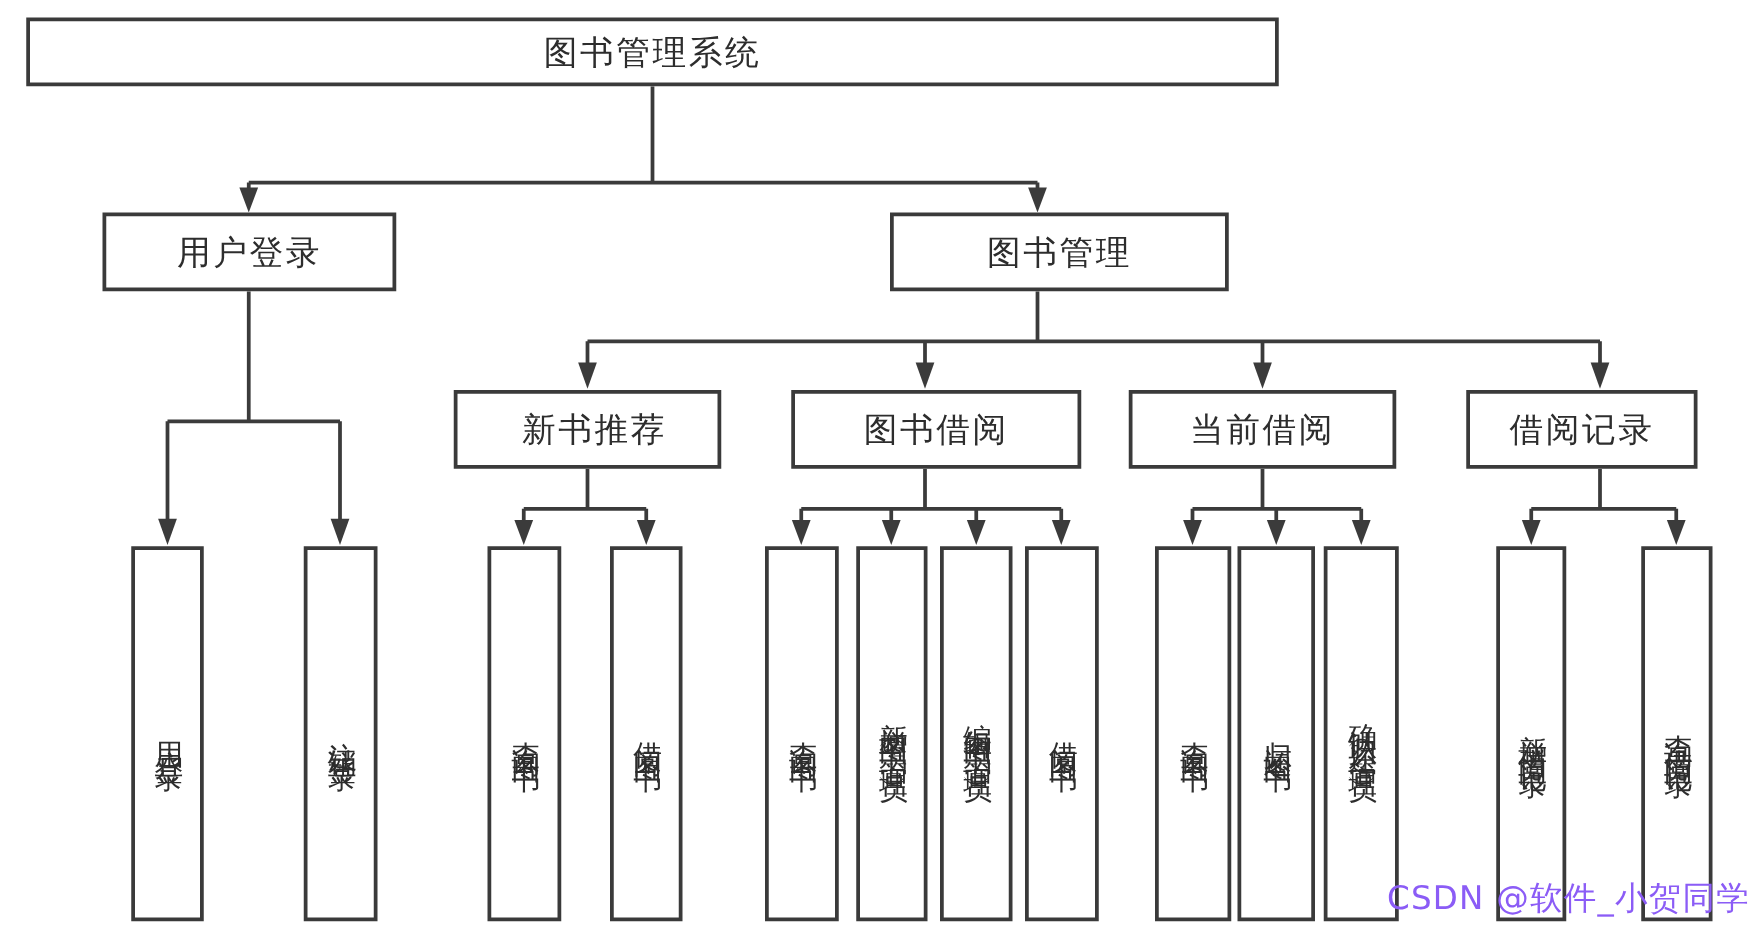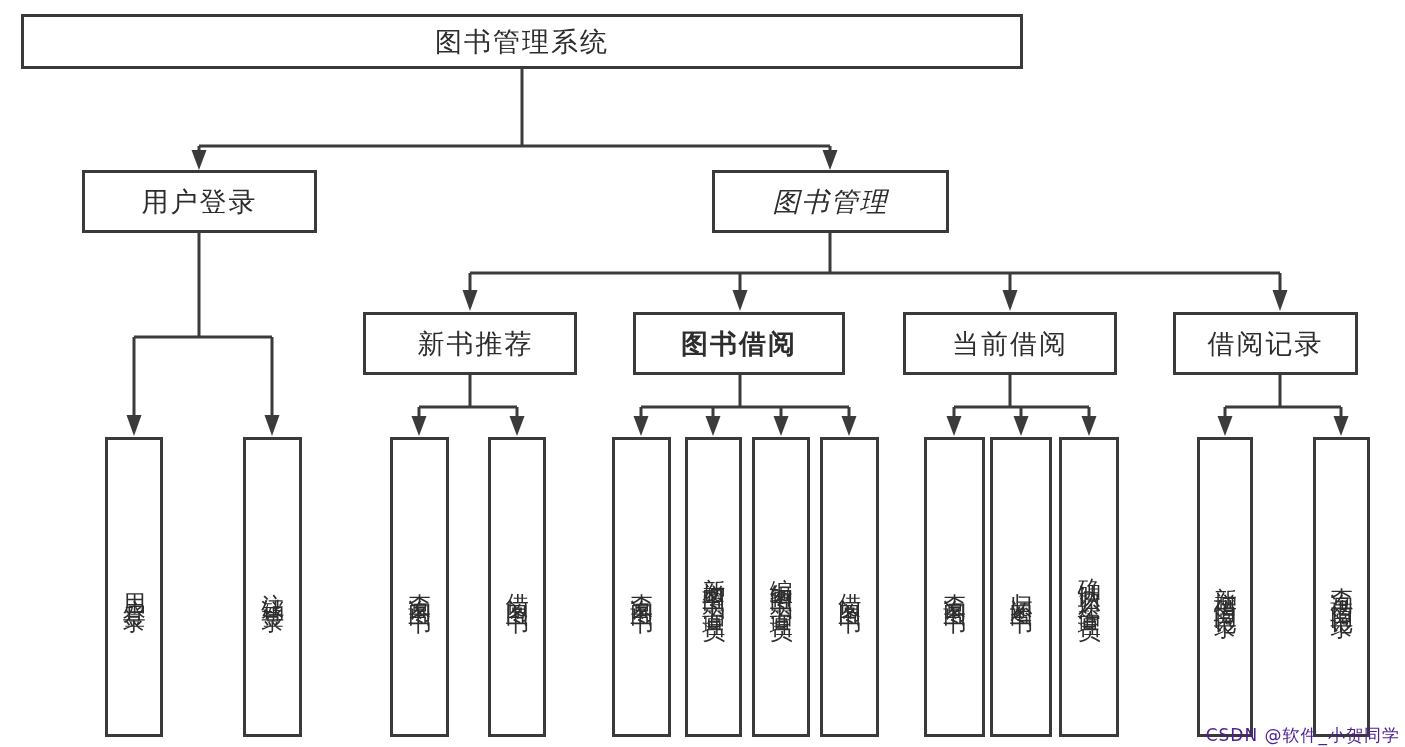--- a/index.html
+++ b/index.html
@@ -12,22 +12,22 @@
     position:absolute;box-sizing:border-box;background:#ffffff;
     border:3px solid #3a3a3a;color:#2d2d2d;
     display:flex;align-items:center;justify-content:center;text-align:right;
   }
   .hbox{font-size:27px;letter-spacing:2px;white-space:nowrap;}
   .vbox .vtext{
     writing-mode:vertical-rl;text-orientation:mixed;
     font-size:23px;letter-spacing:6px;line-height:1.1;
   }
   .watermark{
-    position:absolute;right:5px;bottom:0;z-index:6;
-    font-size:17px;letter-spacing:1px;color:#4c1d95;white-space:nowrap;
+    position:absolute;right:5px;bottom:11px;z-index:6;
+    font-size:26px;letter-spacing:1px;color:#8b5cf6;white-space:nowrap;
   }
 </style>
 </head>
 <body>
 
 <div class="canvas">
 
   <svg class="connectors" viewBox="0 0 1405 747" xmlns="http://www.w3.org/2000/svg">
     <g stroke="#3b3b3b" stroke-width="3" fill="none">
 
@@ -72,28 +72,28 @@
     </g>
   </svg>
 
   <div class="box hbox" style="left:21px;top:14px;width:1002px;height:55px;">
     <span>图书管理系统</span>
   </div>
 
   <div class="box hbox" style="left:82px;top:170px;width:235px;height:63px;">
     <span>用户登录</span>
   </div>
-  <div class="box hbox" style="left:712px;top:170px;width:237px;height:63px;font-style:italic;">
+  <div class="box hbox" style="left:712px;top:170px;width:271px;height:63px;">
     <span>图书管理</span>
   </div>
 
   <div class="box hbox" style="left:363px;top:312px;width:214px;height:63px;padding-left:11px;">
     <span>新书推荐</span>
   </div>
-  <div class="box hbox" style="left:633px;top:312px;width:212px;height:63px;font-weight:bold;">
+  <div class="box hbox" style="left:633px;top:312px;width:232px;height:63px;">
     <span>图书借阅</span>
   </div>
   <div class="box hbox" style="left:903px;top:312px;width:214px;height:63px;">
     <span>当前借阅</span>
   </div>
   <div class="box hbox" style="left:1173px;top:312px;width:185px;height:63px;">
     <span>借阅记录</span>
   </div>
 
   <div class="box vbox" style="left:105px;top:437px;width:58px;height:300px;">

